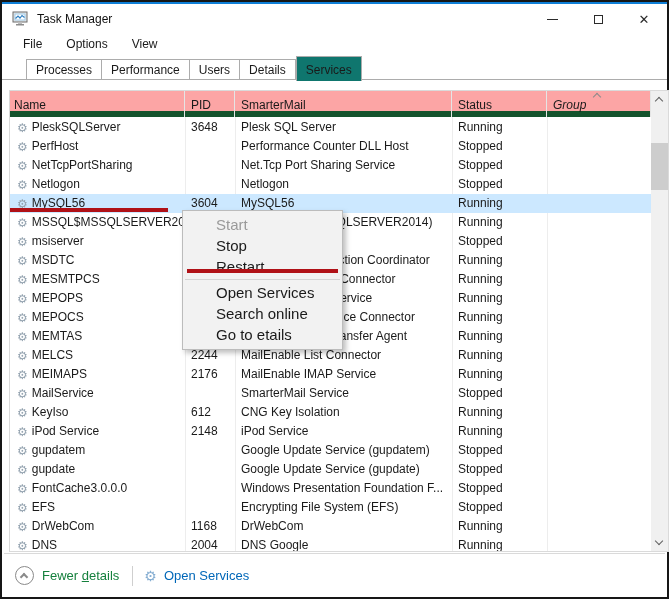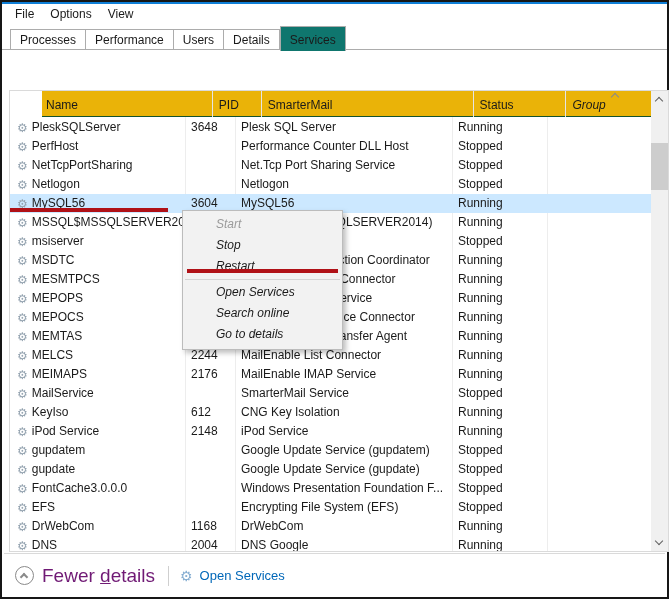--- a/index.html
+++ b/index.html
@@ -18,35 +18,35 @@
   .app-icon { width:17px; height:16px; display:inline-block; }
   .title { margin-left:8px; font-size:12px; color:#111; }
   .win-controls { position:absolute; right:0; top:0; height:30px; display:flex; }
   .win-btn { width:46px; height:30px; border:none; background:transparent; display:flex; align-items:center; justify-content:center; cursor:default; }
   .glyph-min { width:11px; height:0; border-top:1px solid #2b2b2b; display:block; }
   .glyph-max { width:9px; height:9px; border:1px solid #2b2b2b; display:block; }
   .glyph-close { font-size:13px; color:#2b2b2b; line-height:1; }
 
   
   .menubar { display:flex; height:19px; padding-left:5px; align-items:center; }
-  .menubar-item { font-size:12px; color:#1a1a1a; padding:2px 8px; }
-
-  
-  .tabstrip { position:relative; height:25px; margin-top:2px; padding-left:8px; display:flex; align-items:flex-end; }
+  .menubar-item { font-size:12px; color:#1a1a1a; padding:2px 8px;margin-left:8px; }
+
+  
+  .tabstrip { position:relative; height:25px; margin-top:2px; padding-left:24px; display:flex; align-items:flex-end; }
   .tabstrip::after { content:""; position:absolute; left:0; right:0; bottom:0; height:1px; background:#acacac; }
   .tab { position:relative; z-index:1; font-size:12px; color:#1a1a1a; background:#fff;
          border:1px solid #acacac; border-left-width:0; padding:3px 9px 4px 9px; height:21px; }
   .tab:first-child { border-left-width:1px; }
   .tab.active { z-index:3; height:25px; padding-top:6px; border-left-width:1px; border-bottom:none; margin-bottom:-1px; background:#0f766e; }
 
   
   .listview { position:absolute; left:7px; top:88px; width:660px; height:462px;
               border:1px solid #dadada; background:#fff; overflow:hidden; }
   .lv-gridline { position:absolute; top:26px; bottom:0; width:1px; background:#ededed; z-index:0; }
-  .lv-header { position:relative; display:flex; height:26px; border-bottom:1px solid #14532d; background:#eab308; z-index:1;margin-left:32px; }
+  .lv-header { position:relative; display:flex; height:26px; border-bottom:6px solid #14532d; background:#fca5a5; z-index:1; }
   .lv-hcell { font-size:12px; color:#1a1a1a; border-right:1px solid #e5e5e5; padding:7px 0 0 6px; height:26px; position:relative; }
   .lv-hcell.col-name { padding-left:4px; }
   .col-name { width:175px; } .col-pid { width:50px; } .col-desc { width:217px; }
   .col-status { width:95px; } .col-group { width:104px;font-style:italic; }
   .sort-chevron { position:absolute; top:1px; left:50%; margin-left:-5px; width:7px; height:7px; }
   .sort-chevron::before { content:""; position:absolute; left:0; top:2px; width:5px; height:5px;
       border-top:1px solid #8a8a8a; border-left:1px solid #8a8a8a; transform:rotate(45deg); }
   .lv-rows { position:absolute; left:0; top:27px; right:17px; bottom:0; overflow:hidden; z-index:1; }
   .lv-row { display:flex; height:19px; align-items:center; }
   .lv-row.selected { background:#cce8ff; }
@@ -59,46 +59,69 @@
   .sb-arrow { position:absolute; left:0; width:17px; height:17px; }
   .sb-arrow.up { top:0; } .sb-arrow.down { bottom:0; }
   .sb-arrow i { position:absolute; left:5px; width:6px; height:6px; border-top:1px solid #606060; border-left:1px solid #606060; }
   .sb-arrow.up i { top:7px; transform:rotate(45deg); }
   .sb-arrow.down i { top:4px; transform:rotate(225deg); }
   .sb-thumb { position:absolute; left:0; top:52px; width:17px; height:47px; background:#cdcdcd; }
 
   
   .context-menu { position:absolute; left:180px; top:208px; width:161px; z-index:10;
       background:#f2f2f2; border:1px solid #bcbcbc; box-shadow:3px 3px 5px rgba(0,0,0,0.25); padding:3px 0 4px 0; }
-  .menu-item { height:21px; line-height:21px; font-size:12px; color:#1a1a1a; padding-left:33px;font-style:italic; }
+  .menu-item { height:21px; line-height:21px; font-size:15px; color:#1a1a1a; padding-left:33px; }
   .menu-item.disabled { color:#9a9a9a; }
   .menu-sep { height:1px; background:#d4d4d4; margin:2px 2px 2px 2px; }
 
   
   .footer-sep { position:absolute; left:2px; right:2px; top:551px; height:1px; background:#dadada; }
   .footer { position:absolute; left:0; right:0; top:552px; bottom:0; display:flex; align-items:center; padding-left:13px; background:#fff; }
   .fd-circle { position:relative; width:19px; height:19px; border:1px solid #8a8a8a; border-radius:50%; display:inline-block; }
   .fd-circle i { position:absolute; left:5px; top:7px; width:6px; height:6px; border-top:2px solid #8a8a8a; border-left:2px solid #8a8a8a; transform:rotate(45deg); }
-  .fd-label { margin-left:8px; font-size:19px; color:#701a75; }
+  .fd-label { margin-left:8px; font-size:13px; color:#15803d; }
   .fd-label .ak { text-decoration:underline; }
   .footer-divider { width:1px; height:20px; background:#cfcfcf; margin:0 11px 0 13px; }
   .os-gear { font-family:"DejaVu Sans", sans-serif; font-size:14px; color:#86aed2; margin-right:7px; line-height:1; }
   .os-link { font-size:13px; color:#0067b8; }
 
   
   .annotation { position:absolute; height:4px; background:#b01117; z-index:12; }
   .annotation.u1 { left:8px; top:206px; width:158px; }
   .annotation.u2 { left:185px; top:267px; width:151px; }
 </style>
 </head>
 <body>
 
 <div class="window">
   <div class="top-accent"></div>
 
+  <div class="titlebar">
+    <span class="app-icon">
+      <svg width="17" height="16" viewBox="0 0 17 16">
+        <rect x="1" y="1" width="14" height="10" fill="#e8e8e8" stroke="#6b6b6b" stroke-width="1"></rect>
+        <rect x="3" y="3" width="10" height="6" fill="#ffffff" stroke="#9ec9e8" stroke-width="1"></rect>
+        <polyline points="3.5,7.5 6,5 8,7 10,4.5 12.5,6.5" fill="none" stroke="#2f7fc1" stroke-width="1.2"></polyline>
+        <rect x="6" y="11" width="4" height="2" fill="#bdbdbd"></rect>
+        <rect x="4" y="13" width="8" height="1.5" fill="#8c8c8c"></rect>
+      </svg>
+    </span>
+    <span class="title">Task Manager</span>
+    <div class="win-controls">
+      <button class="win-btn">
+          <span class="glyph-min"></span>
+        </button>
+      <button class="win-btn">
+          <span class="glyph-max"></span>
+        </button>
+      <button class="win-btn">
+          <span class="glyph-close">✕</span>
+        </button>
+    </div>
+  </div>
 
   <div class="menubar" id="menubar">
       <span class="menubar-item">File</span>
       <span class="menubar-item">Options</span>
       <span class="menubar-item">View</span>
     </div>
 
   <div class="tabstrip" id="tabstrip">
       <span class="tab">Processes</span>
       <span class="tab">Performance</span>
@@ -362,21 +385,21 @@
     </div>
   </div>
 
   <div class="context-menu" id="ctxmenu">
       <div class="menu-item disabled">Start</div>
       <div class="menu-item">Stop</div>
       <div class="menu-item">Restart</div>
       <div class="menu-sep"></div>
       <div class="menu-item">Open Services</div>
       <div class="menu-item">Search online</div>
-      <div class="menu-item">Go to details</div>
+      <div class="menu-item">Go to etails</div>
     </div>
 
   <div class="annotation u1"></div>
   <div class="annotation u2"></div>
 
   <div class="footer-sep"></div>
   <div class="footer">
     <span class="fd-circle">
         <i></i>
       </span>

